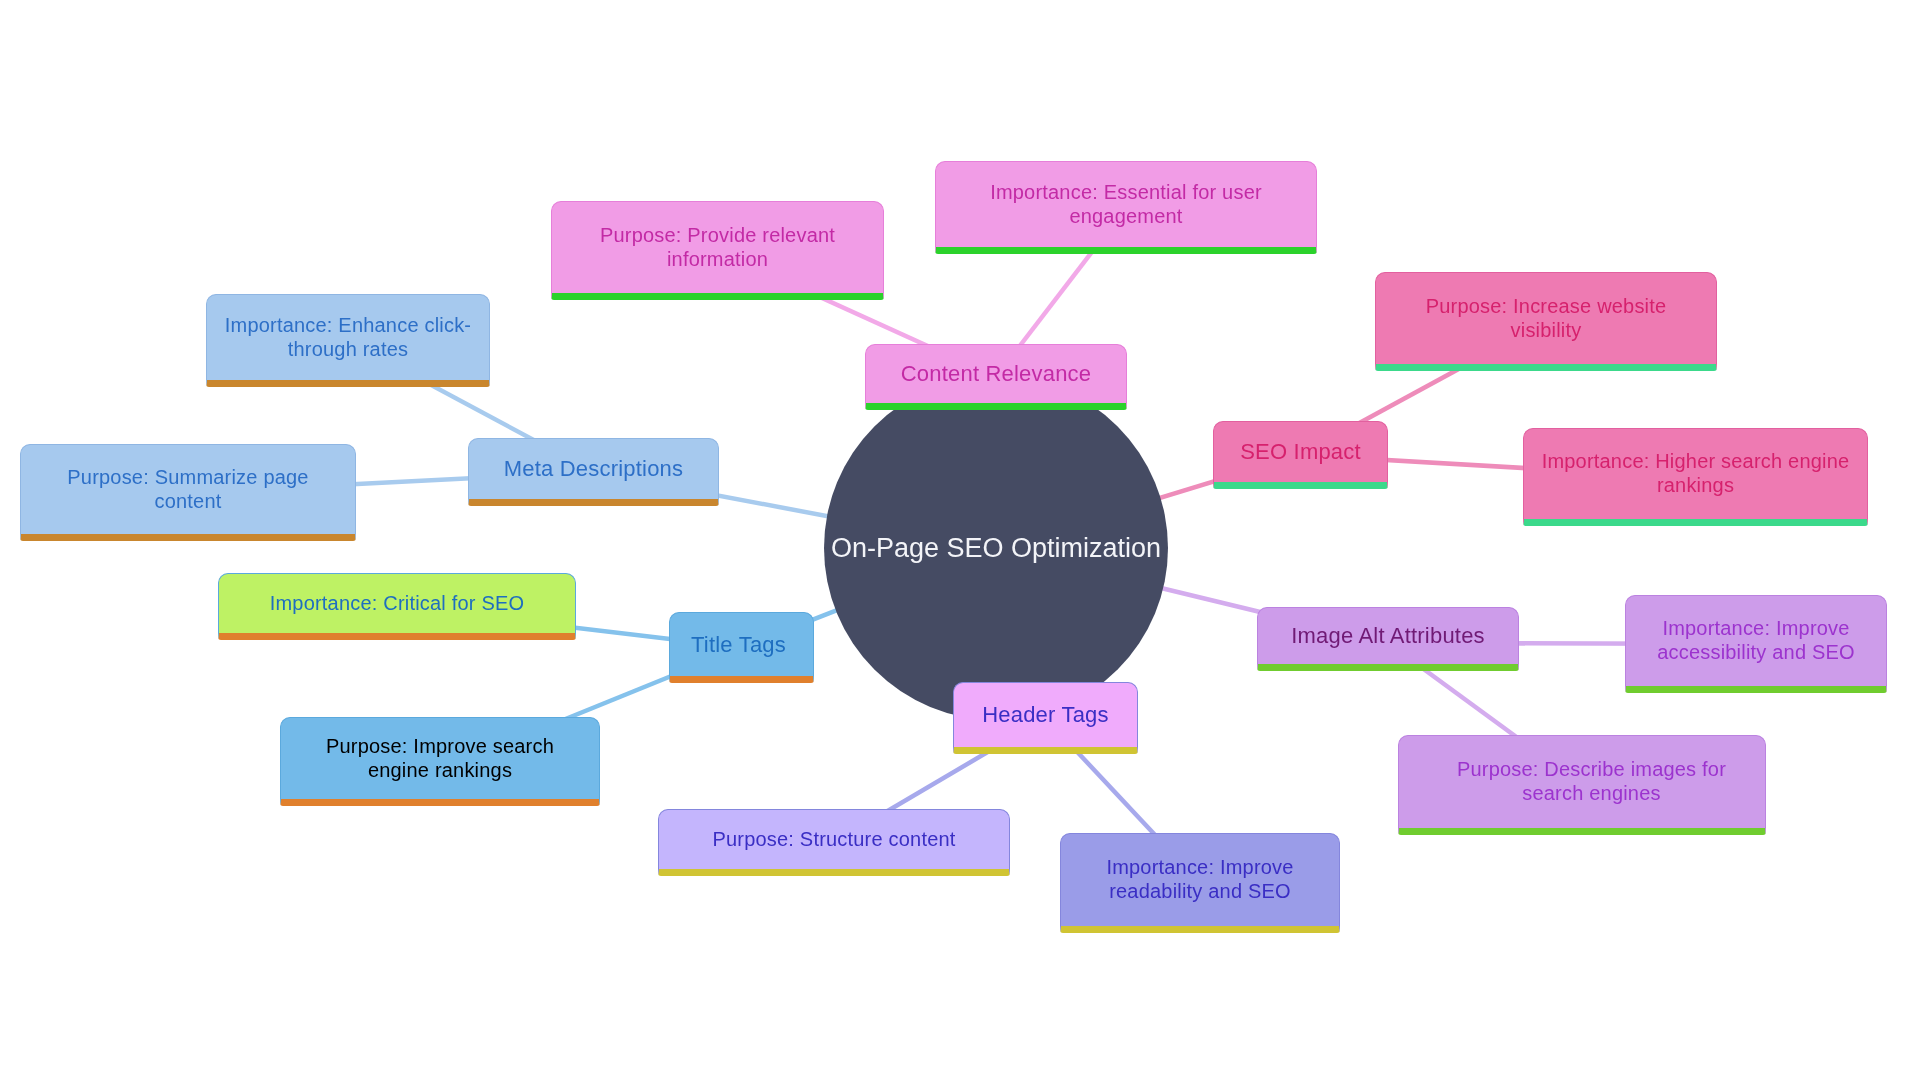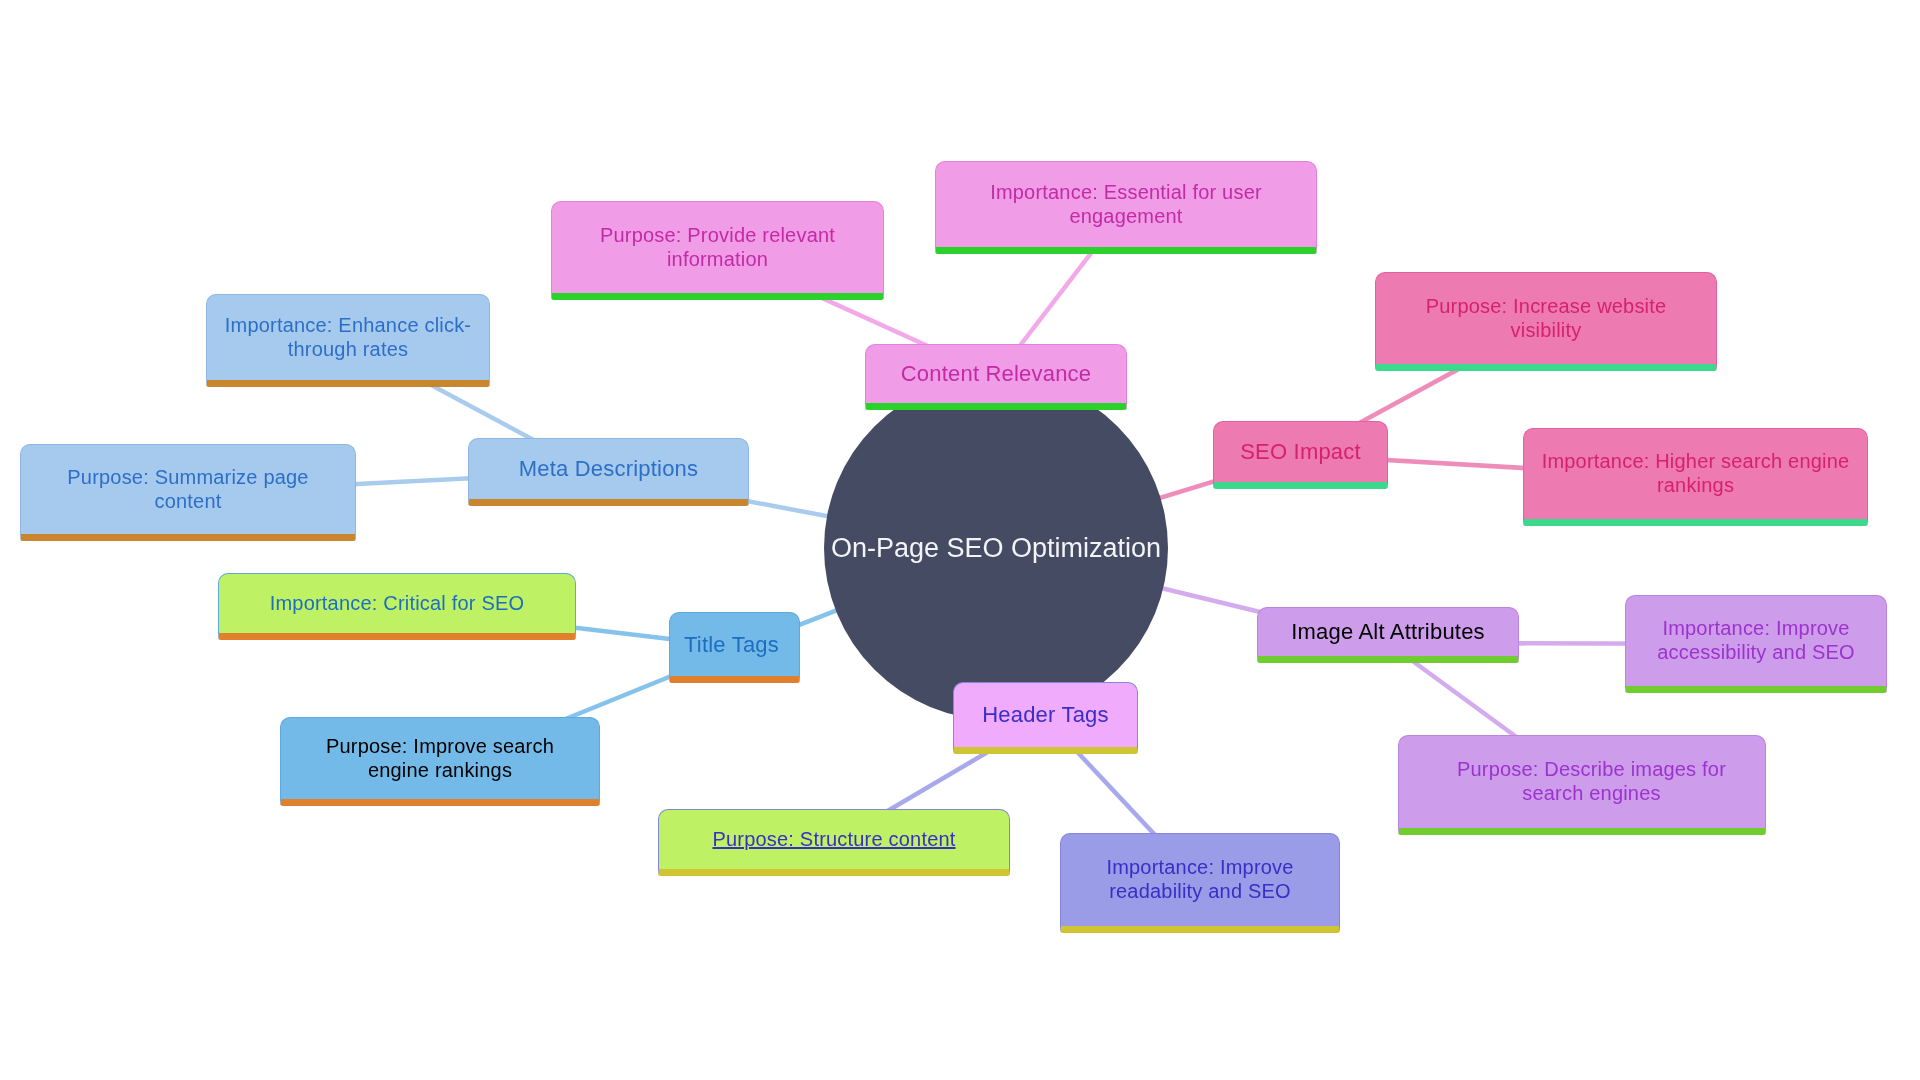--- a/index.html
+++ b/index.html
@@ -54,48 +54,48 @@
     </div>
     <div class="mm-node" style="left: 1213px; top: 421px; width: 175px; height: 68px; background: rgb(238, 122, 178); border-width: 1.5px 1.5px 7px; border-style: solid; border-color: rgb(226, 96, 159) rgb(226, 96, 159) rgb(59, 217, 139); border-image: initial; border-radius: 10px 10px 3px 3px; color: rgb(214, 33, 109); font-size: 22px;">
       <span>SEO Impact</span>
     </div>
     <div class="mm-node" style="left: 1375px; top: 272px; width: 342px; height: 99px; background: rgb(238, 122, 178); border-width: 1.5px 1.5px 7px; border-style: solid; border-color: rgb(226, 96, 159) rgb(226, 96, 159) rgb(59, 217, 139); border-image: initial; border-radius: 10px 10px 3px 3px; color: rgb(214, 33, 109); font-size: 20px; align-items: center;">
       <span>Purpose: Increase website visibility</span>
     </div>
     <div class="mm-node" style="left: 1506px; top: 428px; width: 345px; height: 98px; background: rgb(238, 122, 178); border-width: 1.5px 1.5px 7px; border-style: solid; border-color: rgb(226, 96, 159) rgb(226, 96, 159) rgb(59, 217, 139); border-image: initial; border-radius: 10px 10px 3px 3px; color: rgb(214, 33, 109); font-size: 20px; margin-left: 17px;">
       <span>Importance: Higher search engine rankings</span>
     </div>
-    <div class="mm-node" style="left: 468px; top: 438px; width: 281px; height: 68px; background: rgb(166, 201, 238); border-width: 1.5px 1.5px 7px; border-style: solid; border-color: rgb(143, 182, 227) rgb(143, 182, 227) rgb(201, 134, 46); border-image: initial; border-radius: 10px 10px 3px 3px; color: rgb(45, 111, 199); font-size: 22px;">
+    <div class="mm-node" style="left: 468px; top: 438px; width: 251px; height: 68px; background: rgb(166, 201, 238); border-width: 1.5px 1.5px 7px; border-style: solid; border-color: rgb(143, 182, 227) rgb(143, 182, 227) rgb(201, 134, 46); border-image: initial; border-radius: 10px 10px 3px 3px; color: rgb(45, 111, 199); font-size: 22px;">
       <span>Meta Descriptions</span>
     </div>
     <div class="mm-node" style="left: 206px; top: 294px; width: 284px; height: 93px; background: rgb(166, 201, 238); border-width: 1.5px 1.5px 7px; border-style: solid; border-color: rgb(143, 182, 227) rgb(143, 182, 227) rgb(201, 134, 46); border-image: initial; border-radius: 10px 10px 3px 3px; color: rgb(45, 111, 199); font-size: 20px;">
       <span>Importance: Enhance click-through rates</span>
     </div>
     <div class="mm-node" style="left: 20px; top: 444px; width: 336px; height: 97px; background: rgb(166, 201, 238); border-width: 1.5px 1.5px 7px; border-style: solid; border-color: rgb(143, 182, 227) rgb(143, 182, 227) rgb(201, 134, 46); border-image: initial; border-radius: 10px 10px 3px 3px; color: rgb(45, 111, 199); font-size: 20px;">
       <span>Purpose: Summarize page content</span>
     </div>
-    <div class="mm-node" style="left: 669px; top: 612px; width: 131px; height: 71px; background: rgb(115, 186, 233); border-width: 1.5px 1.5px 7px; border-style: solid; border-color: rgb(91, 169, 221) rgb(91, 169, 221) rgb(224, 128, 45); border-image: initial; border-radius: 10px 10px 3px 3px; color: rgb(30, 110, 192); font-size: 22px; padding-left: 8px;">
+    <div class="mm-node" style="left: 669px; top: 612px; width: 145px; height: 71px; background: rgb(115, 186, 233); border-width: 1.5px 1.5px 7px; border-style: solid; border-color: rgb(91, 169, 221) rgb(91, 169, 221) rgb(224, 128, 45); border-image: initial; border-radius: 10px 10px 3px 3px; color: rgb(30, 110, 192); font-size: 22px; padding-left: 8px;">
       <span>Title Tags</span>
     </div>
     <div class="mm-node" style="left: 218px; top: 573px; width: 358px; height: 67px; background: #bef264; border-width: 1.5px 1.5px 7px; border-style: solid; border-color: rgb(91, 169, 221) rgb(91, 169, 221) rgb(224, 128, 45); border-image: initial; border-radius: 10px 10px 3px 3px; color: rgb(30, 110, 192); font-size: 20px;">
       <span>Importance: Critical for SEO</span>
     </div>
     <div class="mm-node" style="left: 280px; top: 717px; width: 320px; height: 89px; background: rgb(115, 186, 233); border-width: 1.5px 1.5px 7px; border-style: solid; border-color: rgb(91, 169, 221) rgb(91, 169, 221) rgb(224, 128, 45); border-image: initial; border-radius: 10px 10px 3px 3px; color: #000000; font-size: 20px;">
       <span>Purpose: Improve search engine rankings</span>
     </div>
     <div class="mm-node" style="left: 953px; top: 682px; width: 185px; height: 72px; background: #f0abfc; border-width: 1.5px 1.5px 7px; border-style: solid; border-color: rgb(132, 134, 221) rgb(132, 134, 221) rgb(208, 196, 51); border-image: initial; border-radius: 10px 10px 3px 3px; color: rgb(58, 46, 196); font-size: 22px;">
       <span>Header Tags</span>
     </div>
-    <div class="mm-node" style="left: 658px; top: 809px; width: 352px; height: 67px; background: #bef264; border-width: 1.5px 1.5px 7px; border-style: solid; border-color: rgb(132, 134, 221) rgb(132, 134, 221) rgb(208, 196, 51); border-image: initial; border-radius: 10px 10px 3px 3px; color: rgb(58, 46, 196); font-size: 20px; text-decoration: underline;">
+    <div class="mm-node" style="left: 658px; top: 809px; width: 352px; height: 67px; background: #c4b5fd; border-width: 1.5px 1.5px 7px; border-style: solid; border-color: rgb(132, 134, 221) rgb(132, 134, 221) rgb(208, 196, 51); border-image: initial; border-radius: 10px 10px 3px 3px; color: rgb(58, 46, 196); font-size: 20px;">
       <span>Purpose: Structure content</span>
     </div>
     <div class="mm-node" style="left: 1060px; top: 833px; width: 280px; height: 100px; background: rgb(154, 156, 232); border-width: 1.5px 1.5px 7px; border-style: solid; border-color: rgb(132, 134, 221) rgb(132, 134, 221) rgb(208, 196, 51); border-image: initial; border-radius: 10px 10px 3px 3px; color: rgb(58, 46, 196); font-size: 20px;">
       <span>Importance: Improve readability and SEO</span>
     </div>
-    <div class="mm-node" style="left: 1257px; top: 607px; width: 262px; height: 56px; background: rgb(205, 156, 234); border-width: 1.5px 1.5px 7px; border-style: solid; border-color: rgb(187, 130, 224) rgb(187, 130, 224) rgb(112, 204, 47); border-image: initial; border-radius: 10px 10px 3px 3px; color: #000000; font-size: 22px;">
+    <div class="mm-node" style="left: 1257px; top: 607px; width: 262px; height: 64px; background: rgb(205, 156, 234); border-width: 1.5px 1.5px 7px; border-style: solid; border-color: rgb(187, 130, 224) rgb(187, 130, 224) rgb(112, 204, 47); border-image: initial; border-radius: 10px 10px 3px 3px; color: #701a75; font-size: 22px;">
       <span>Image Alt Attributes</span>
     </div>
     <div class="mm-node" style="left: 1625px; top: 595px; width: 262px; height: 98px; background: rgb(205, 156, 234); border-width: 1.5px 1.5px 7px; border-style: solid; border-color: rgb(187, 130, 224) rgb(187, 130, 224) rgb(112, 204, 47); border-image: initial; border-radius: 10px 10px 3px 3px; color: rgb(156, 51, 206); font-size: 20px;">
       <span>Importance: Improve accessibility and SEO</span>
     </div>
     <div class="mm-node" style="left: 1398px; top: 735px; width: 368px; height: 100px; background: rgb(205, 156, 234); border-width: 1.5px 1.5px 7px; border-style: solid; border-color: rgb(187, 130, 224) rgb(187, 130, 224) rgb(112, 204, 47); border-image: initial; border-radius: 10px 10px 3px 3px; color: rgb(156, 51, 206); font-size: 20px; padding-left: 33px;">
       <span>Purpose: Describe images for search engines</span>
     </div>
   </div>
 

